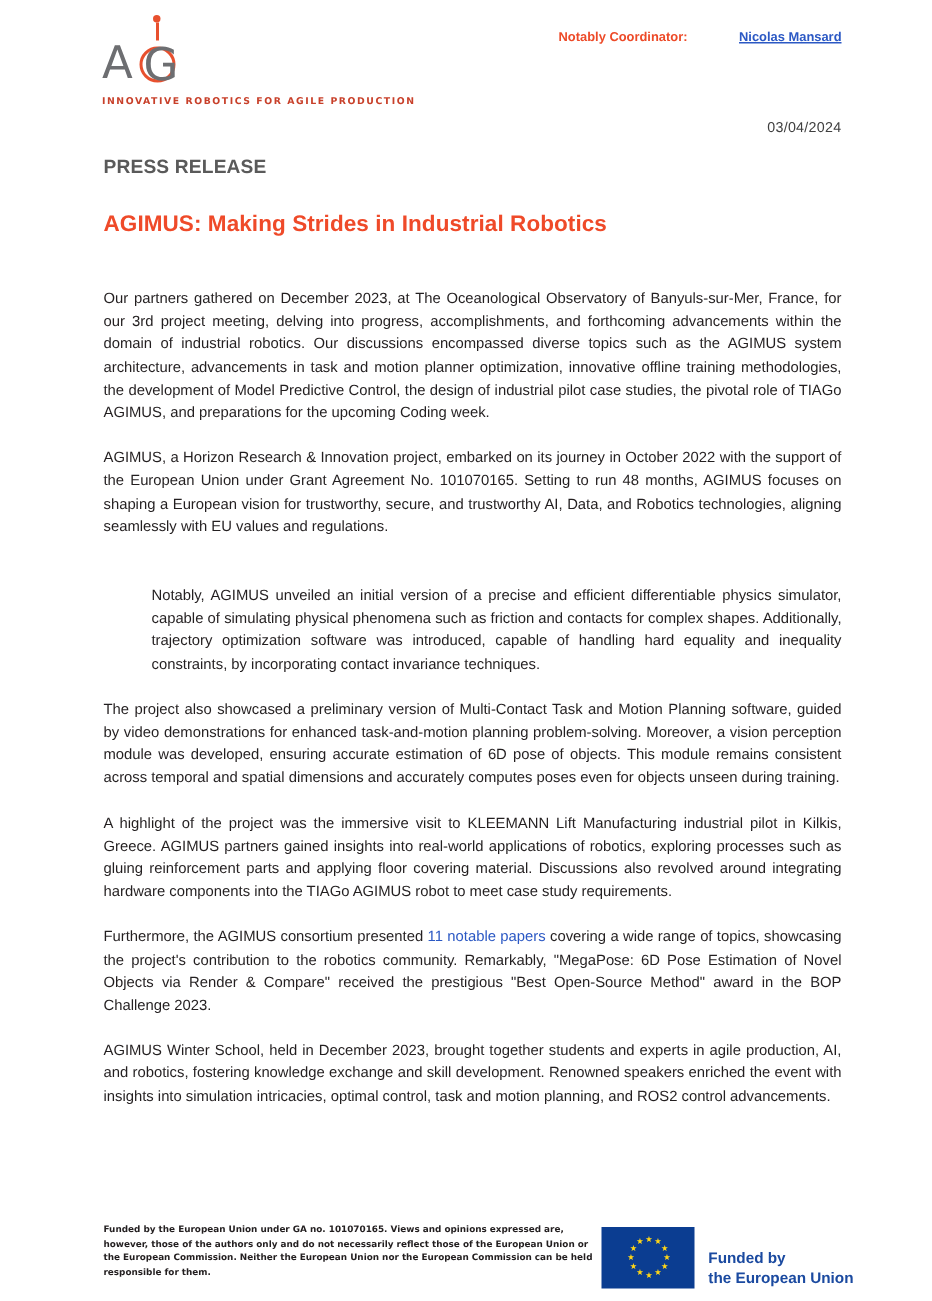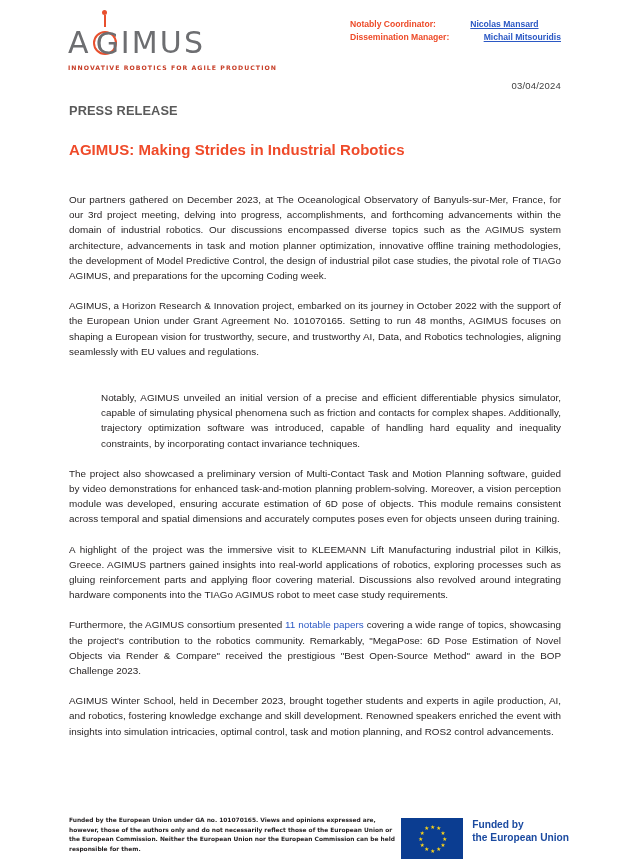--- a/index.html
+++ b/index.html
@@ -177,21 +177,21 @@
     width: 340px;
     font-family: "DejaVu Sans", sans-serif;
     font-size: 5.9px;
     font-weight: bold;
     line-height: 9.6px;
     color: #231f20;
     text-align: left;
   }
   .eu-badge {
     display: flex;
-    align-items: flex-start;
+    align-items: flex-end;
     margin-top: 2px;
   }
   .eu-flag {
     width: 62px;
     height: 41px;
     background: #0b3d91;
     position: relative;
     flex: none;
   }
   .eu-star {
@@ -221,33 +221,28 @@
 
     <div class="logo-block">
       <div class="logo-wordmark">
         <span class="logo-letters">A</span>
         <span class="logo-g-wrap">
           <span class="logo-antenna-dot"></span>
           <span class="logo-antenna"></span>
           <span class="logo-g-ring"></span>
           <span class="logo-g-letter">G</span>
         </span>
-        <span class="logo-letters">IMUS</span>
       </div>
       <div class="logo-tagline">INNOVATIVE ROBOTICS FOR AGILE PRODUCTION</div>
     </div>
 
     <div class="contact-block">
       <div class="contact-line">
         <span>Notably Coordinator:</span>
         <span class="contact-link">Nicolas Mansard</span>
-      </div>
-      <div class="contact-line">
-        <span>Dissemination Manager:</span>
-        <span class="contact-link">Michail Mitsouridis</span>
       </div>
     </div>
 
     <div class="doc-date">03/04/2024</div>
   </div>
 
   <div class="content">
     <div class="press-title">PRESS RELEASE</div>
     <div class="headline">AGIMUS: Making Strides in Industrial Robotics</div>
 

